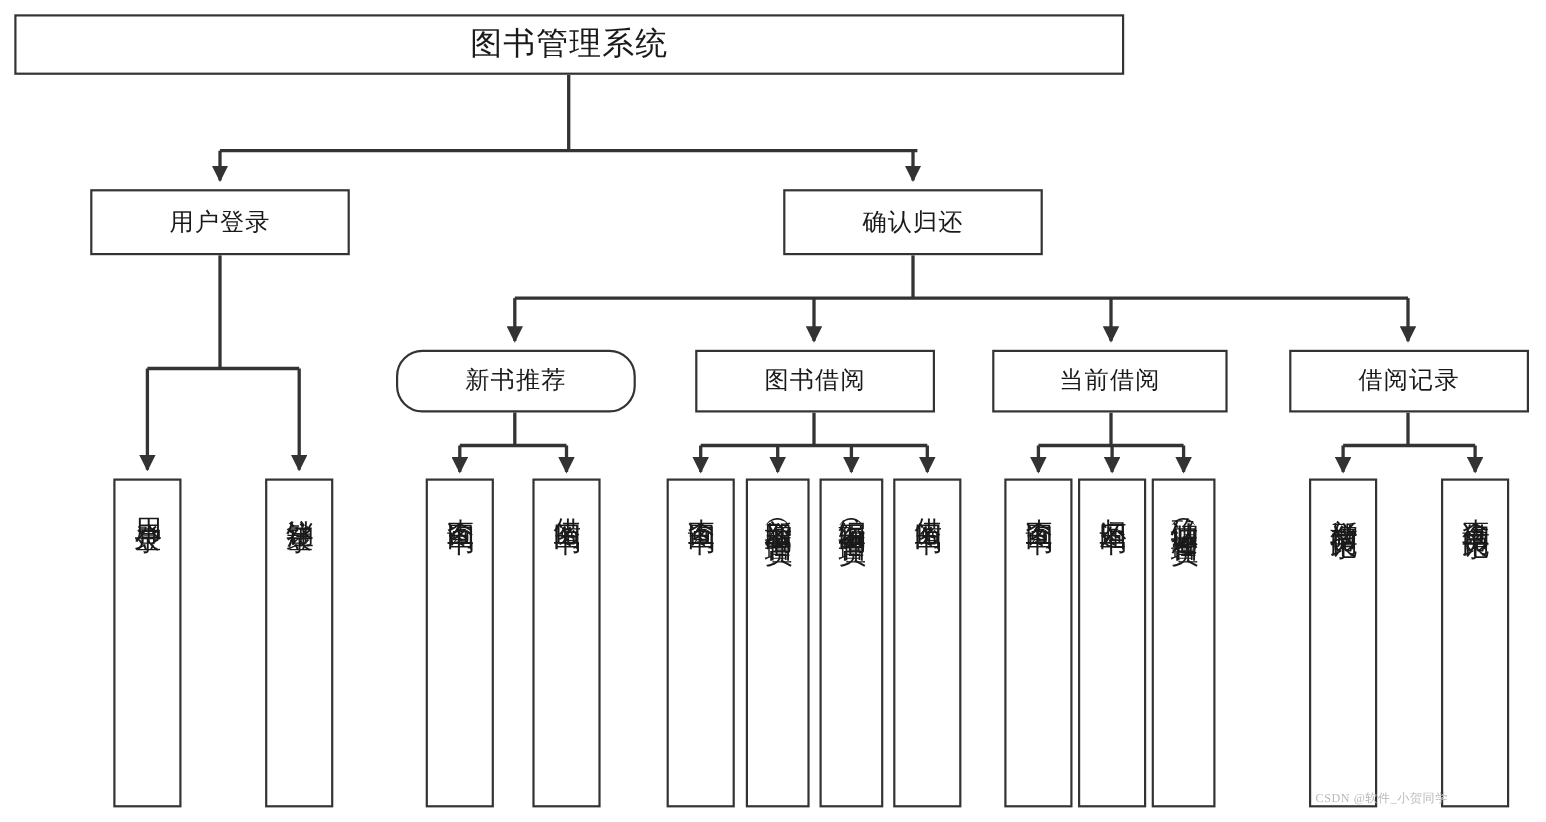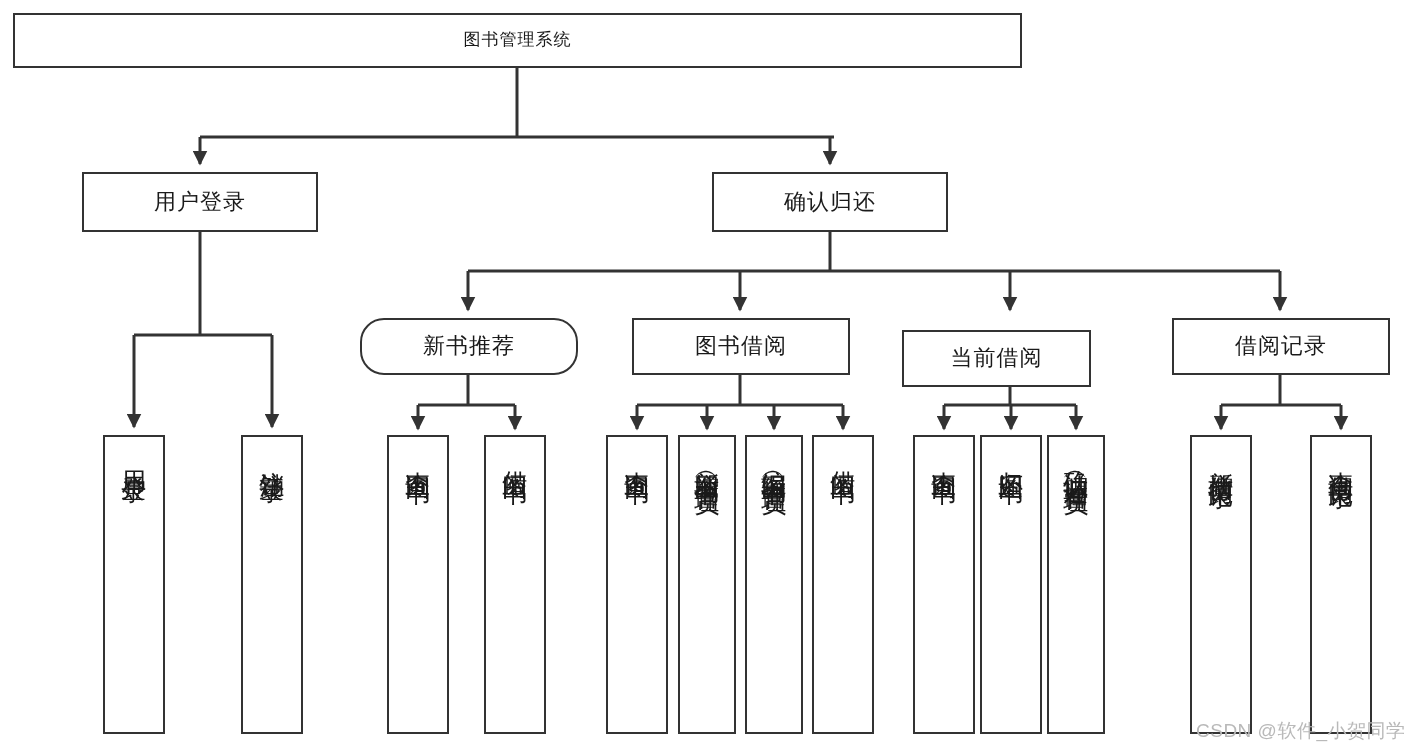--- a/index.html
+++ b/index.html
@@ -49,28 +49,29 @@
     padding-top: 14px;
   }
   .node-v .vlabel {
     writing-mode: vertical-rl;
     text-orientation: upright;
     font-size: 25px;
     line-height: 1.06;
     letter-spacing: 3px;
     white-space: nowrap;
   }
-  .node-root .node-h { font-size: 17px; text-align: center; }
+  .node-root .node-h { font-size: 29px; text-align: center; }
   .watermark {
     position: absolute;
-    font-size: 19px;
+    font-size: 11px;
     color: #b9b9b9;
     letter-spacing: 0.5px;
     white-space: nowrap;
     user-select: none;
+    font-family: Liberation Serif, serif;
   }
 </style>
 </head>
 <body>
 
 <div id="canvas">
 
   <svg id="edges" viewBox="0 0 1405 747">
     <defs>
       <marker id="arrow" viewBox="0 0 10 10" refX="9" refY="5" markerWidth="5" markerHeight="5" orient="auto-start-reverse">
@@ -133,21 +134,21 @@
         <span class="node-h">确认归还</span>
       </div>
     </div>
   <div id="nodes-level3">
       <div class="node" style="left: 360px; top: 318px; width: 218px; height: 57px; border-radius: 24px;">
         <span class="node-h">新书推荐</span>
       </div>
       <div class="node" style="left: 632px; top: 318px; width: 218px; height: 57px;">
         <span class="node-h">图书借阅</span>
       </div>
-      <div class="node" style="left: 902px; top: 318px; width: 189px; height: 57px; margin-top: 12px;">
+      <div class="node" style="left: 902px; top: 318px; width: 214px; height: 57px;">
         <span class="node-h">当前借阅</span>
       </div>
       <div class="node" style="left: 1172px; top: 318px; width: 218px; height: 57px;">
         <span class="node-h">借阅记录</span>
       </div>
     </div>
   <div id="nodes-leaves">
       <div class="node node-v" style="left: 103px; top: 435px; width: 62px; height: 299px;">
         <span class="vlabel">用户登录</span>
       </div>

